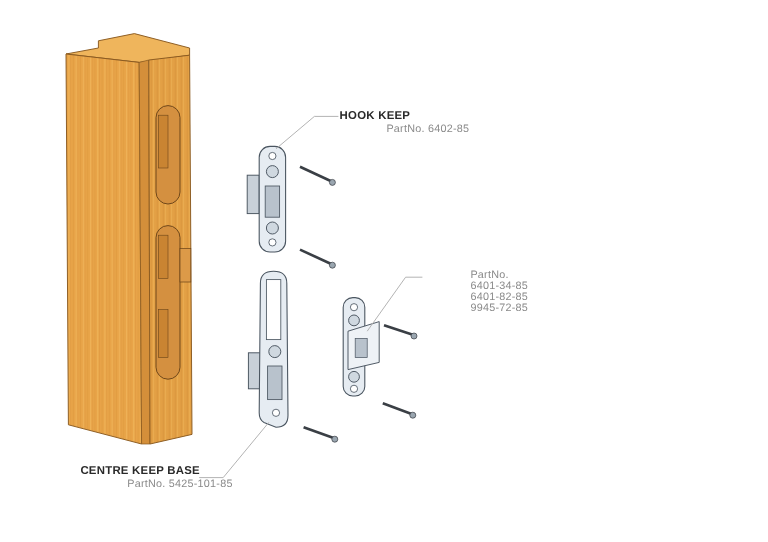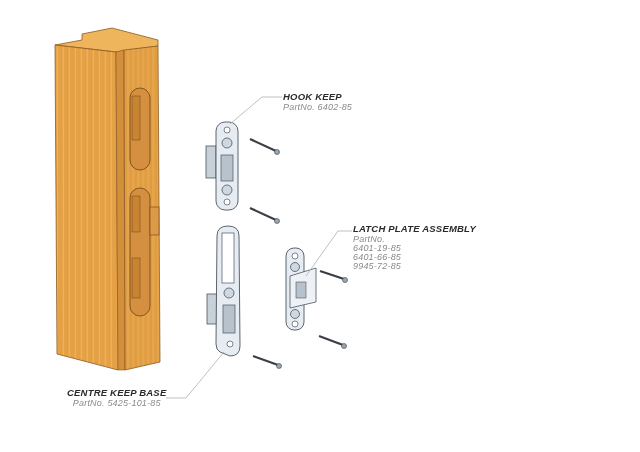--- a/index.html
+++ b/index.html
@@ -1,20 +1,20 @@
 <!DOCTYPE html>
 <html><head>
 <meta charset="utf-8">
 <style>
   html,body{margin:0;padding:0;background:#ffffff;}
   body{width:640px;height:452px;position:relative;overflow:hidden;font-family:"Liberation Sans",sans-serif;}
-  .canvas{position:absolute;left:0;top:0;width:600px;height:452px;font-style:italic;}
+  .canvas{position:absolute;left:0;top:0;width:600px;height:452px;}
   .label{position:absolute;line-height:1;}
   .label .title{font-weight:bold;font-size:9.5px;color:#2a2a2a;letter-spacing:0.2px;display:block;}
-  .label .part{font-size:9px;color:#8a8a8a;display:block;margin-top:1px;letter-spacing:0.2px;}
+  .label .part{font-size:9px;color:#8a8a8a;display:block;margin-top:1px;letter-spacing:0.2px;margin-left:39px;}
   .label .part.line{margin-top:0;}
 </style>
 </head>
 <body>
 
 <div class="canvas">
 <svg width="640" height="452" viewBox="0 0 640 452" xmlns="http://www.w3.org/2000/svg">
   <defs>
     <pattern id="grain" width="6" height="40" patternUnits="userSpaceOnUse">
       <rect width="6" height="40" fill="#e8a448"></rect>
@@ -103,24 +103,23 @@
   <polyline points="224,352 186,398 166,398" fill="none" stroke="#b0b0b0" stroke-width="0.8"></polyline>
 </svg>
 
 
 <div class="label" style="left:283px;top:92px;">
   <span class="title">HOOK KEEP</span>
   <span class="part">PartNo. 6402-85</span>
 </div>
 
 <div class="label" style="left:353px;top:224px;">
-  <span class="title">LATCH PLATE ASSEMBLY</span>
   <span class="part">PartNo.</span>
-  <span class="part line">6401-19-85</span>
-  <span class="part line">6401-66-85</span>
+  <span class="part line">6401-34-85</span>
+  <span class="part line">6401-82-85</span>
   <span class="part line">9945-72-85</span>
 </div>
 
-<div class="label" style="left:67px;top:388px;text-align:center;">
+<div class="label" style="left:67px;top:388px;">
   <span class="title">CENTRE KEEP BASE</span>
   <span class="part">PartNo. 5425-101-85</span>
 </div>
 </div>
 
 </body></html>

